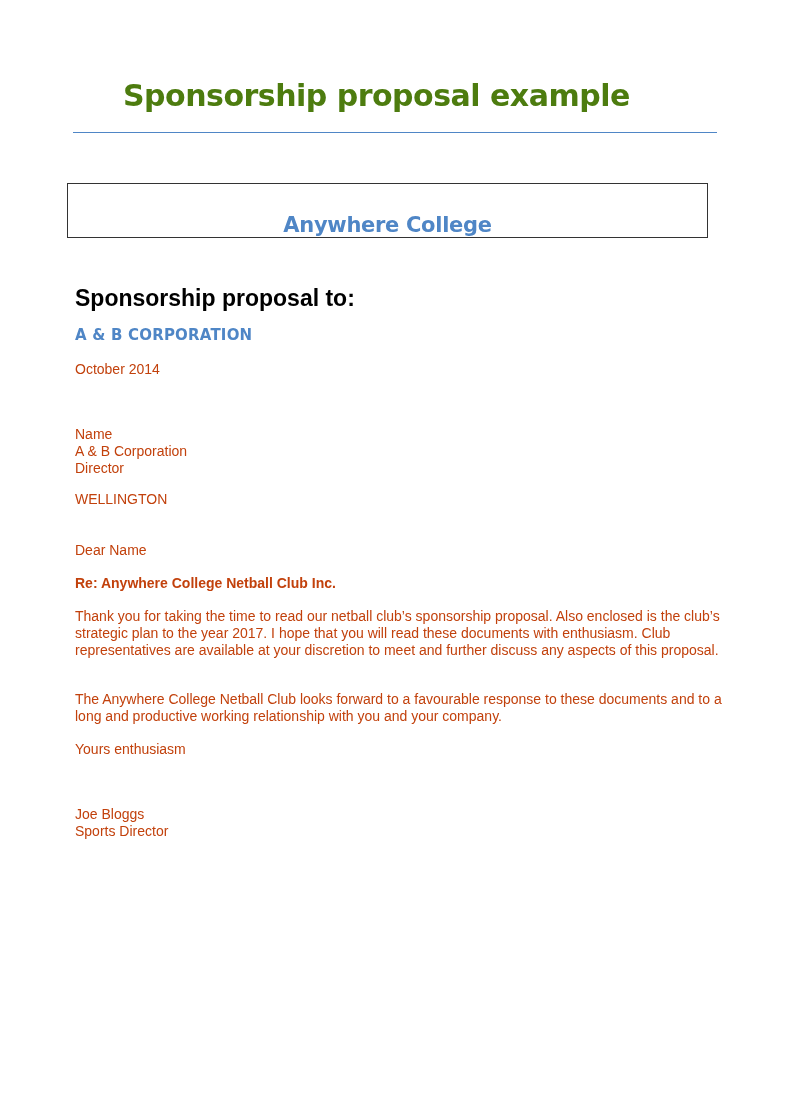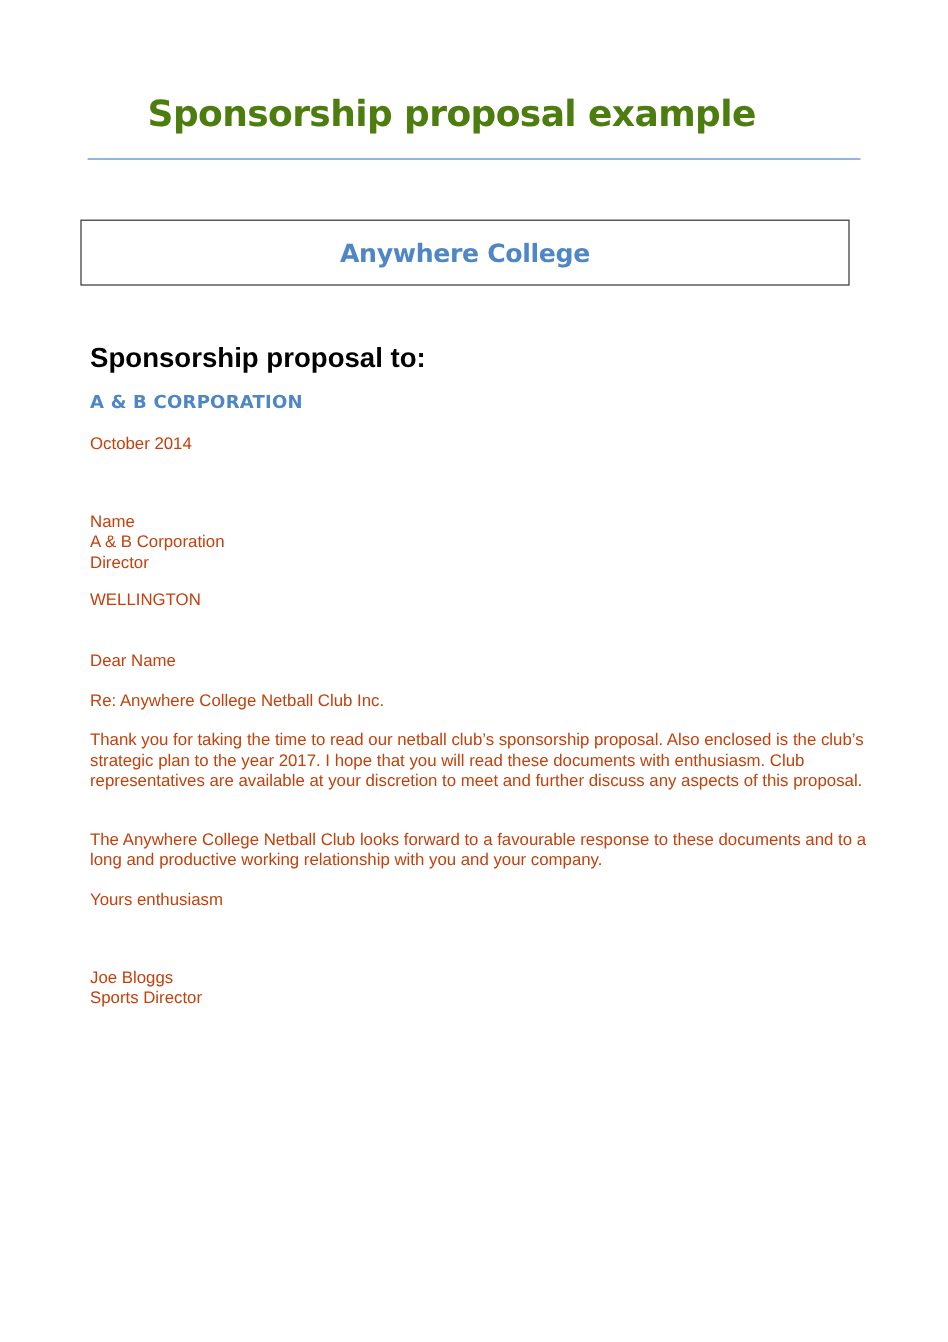--- a/index.html
+++ b/index.html
@@ -1,24 +1,24 @@
 <!DOCTYPE html>
 <html><head>
 <meta charset="utf-8">
 <style>
   html, body { margin: 0; padding: 0; background: #ffffff; }
   body { width: 790px; height: 1118px; position: relative; overflow: hidden; font-family: "Liberation Sans", sans-serif; color: #111; }
   .title { position: absolute; left: 75px; top: 78px; font-family: "DejaVu Sans", sans-serif; font-weight: bold; font-size: 30px; color: #4d7c0f; letter-spacing: -0.5px; margin-left: 48px; }
   .title-rule { position: absolute; left: 73px; top: 132px; width: 644px; height: 0; border-top: 1.5px solid #4f86c6; }
-  .college-box { position: absolute; left: 67px; top: 183px; width: 641px; height: 55px; border: 1.5px solid #333; box-sizing: border-box; display: flex; align-items: center; justify-content: center; }
+  .college-box { position: absolute; left: 67px; top: 183px; width: 641px; height: 55px; border: 1.5px solid #333; box-sizing: border-box; display: flex; align-items: flex-end; justify-content: center; }
   .college-name { font-family: "DejaVu Sans", sans-serif; font-weight: bold; font-size: 21px; color: #4f86c6; letter-spacing: -0.3px; }
   .h2 { position: absolute; left: 75px; top: 285px; font-weight: bold; font-size: 23px; color: #000; }
   .corp { position: absolute; left: 75px; top: 326px; font-family: "DejaVu Sans", sans-serif; font-weight: bold; font-size: 15px; color: #4f86c6; letter-spacing: 0.2px; }
   .text { position: absolute; left: 75px; font-size: 14px; line-height: 17px; color: #c2410c; }
-  .bold { font-weight: normal; }
+  .bold { font-weight: bold; }
   .para { width: 650px; }
 </style>
 </head>
 <body>
 
 <div class="title">Sponsorship proposal example</div>
 <div class="title-rule"></div>
 
 <div class="college-box">
   <span class="college-name">Anywhere College</span>

